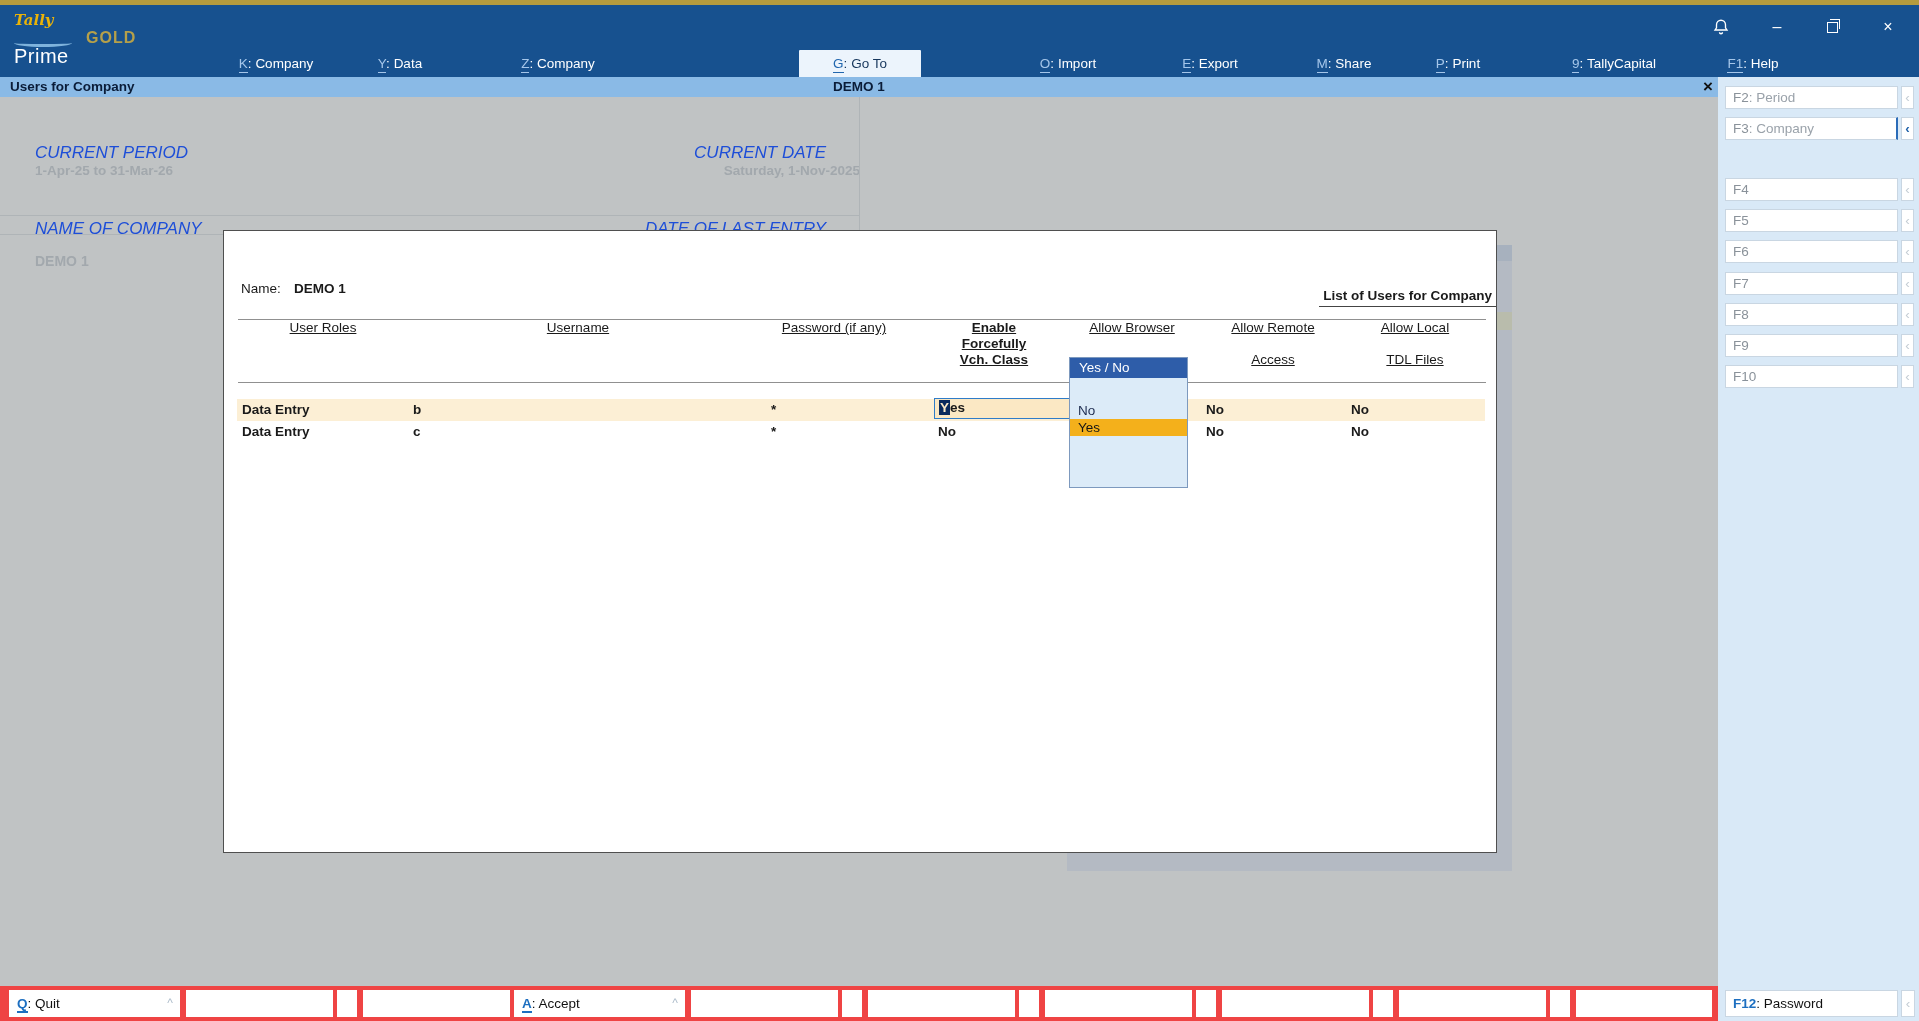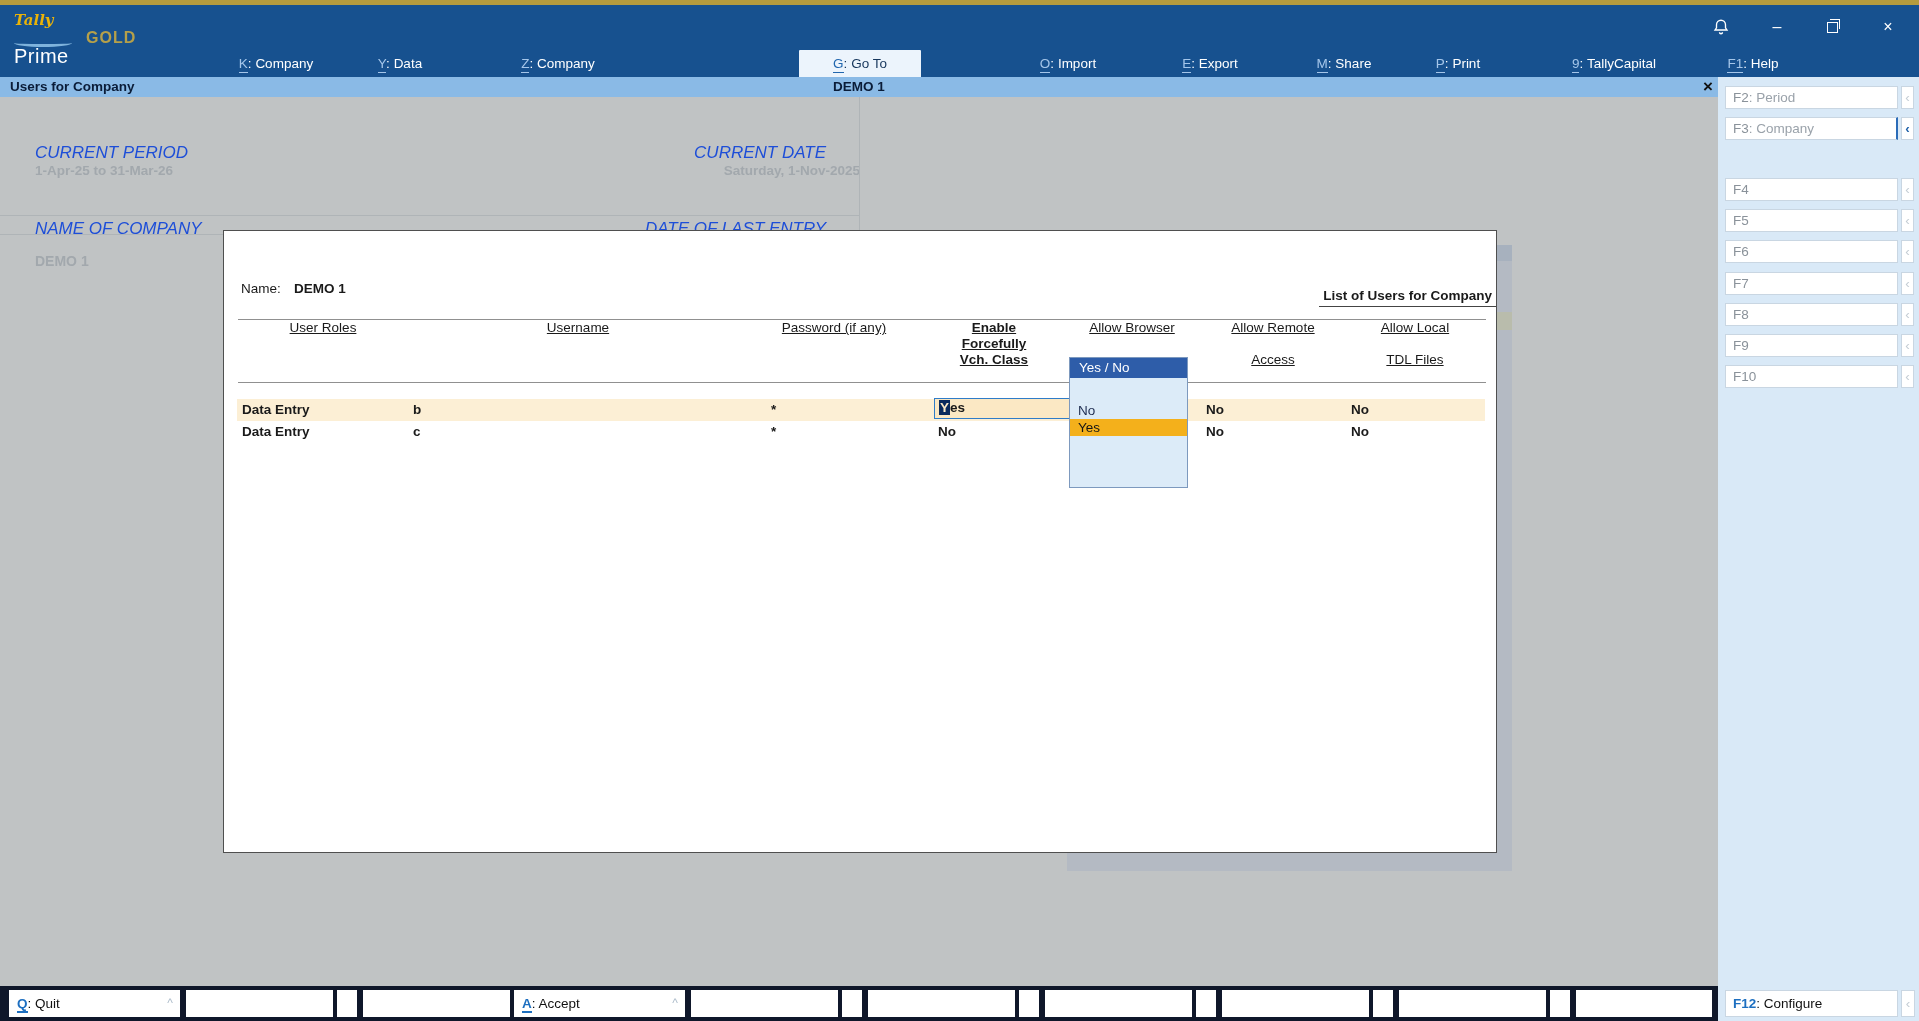--- a/index.html
+++ b/index.html
@@ -66,21 +66,21 @@
   .sb-btn{left:7px;width:173px;height:23px;background:#fff;border:1px solid #C9D6E2;box-sizing:border-box;
       line-height:21px;padding-left:7px;white-space:nowrap;cursor:pointer;}
   .sb-btn .fkey{font-weight:normal;color:#8A929A;}
   .sb-btn .flabel{color:#9AA2AA;}
   .sb-chev{left:183px;width:13px;height:23px;background:#fff;border:1px solid #C9D6E2;box-sizing:border-box;
       line-height:21px;text-align:center;color:#C3CCD4;cursor:pointer;}
   .sb-btn.hl3{border-right:2px solid #2B6CB8;}
   .sb-chev.hl3{color:#1D5FA8;font-weight:bold;}
 
   
-  #bottom-bar{left:0;top:986px;width:1718px;height:35px;background:#0f172a;z-index:10;}
+  #bottom-bar{left:0;top:986px;width:1718px;height:35px;background:#ef4444;z-index:10;}
   .bb-seg{top:4px;height:27px;background:#fff;line-height:27px;}
   .bb-caret{text-align:center;color:#AEBDCB;font-size:12px;}
   .bb-key{font-weight:bold;color:#1D6FC0;border-bottom:2px solid #1D6FC0;}
   .bb-label{color:#111;}
   #f12-btn{left:1725px;top:990px;width:173px;height:27px;background:#fff;border:1px solid #C9D6E2;
       box-sizing:border-box;line-height:25px;padding-left:7px;z-index:11;cursor:pointer;}
   #f12-btn .fkey{font-weight:bold;color:#1D6FC0;}
   #f12-chev{left:1901px;top:990px;width:14px;height:27px;background:#fff;border:1px solid #C9D6E2;
       box-sizing:border-box;line-height:25px;text-align:center;color:#C3CCD4;z-index:11;}
 </style>
@@ -241,16 +241,16 @@
     <div class="abs bb-seg" style="left:1019px;width:20px"></div>
     <div class="abs bb-seg" style="left:1045px;width:147px"></div>
     <div class="abs bb-seg" style="left:1196px;width:20px"></div>
     <div class="abs bb-seg" style="left:1222px;width:147px"></div>
     <div class="abs bb-seg" style="left:1373px;width:20px"></div>
     <div class="abs bb-seg" style="left:1399px;width:147px"></div>
     <div class="abs bb-seg" style="left:1550px;width:20px"></div>
     <div class="abs bb-seg" style="left:1576px;width:136px"></div>
   </div>
 
-  <div class="abs" id="f12-btn"><span class="fkey">F12</span><span class="bb-label">: Configure</span></div>
+  <div class="abs" id="f12-btn"><span class="fkey">F12</span><span class="bb-label">: Password</span></div>
   <div class="abs" id="f12-chev">‹</div>
 
 </div>
 
 </body></html>

